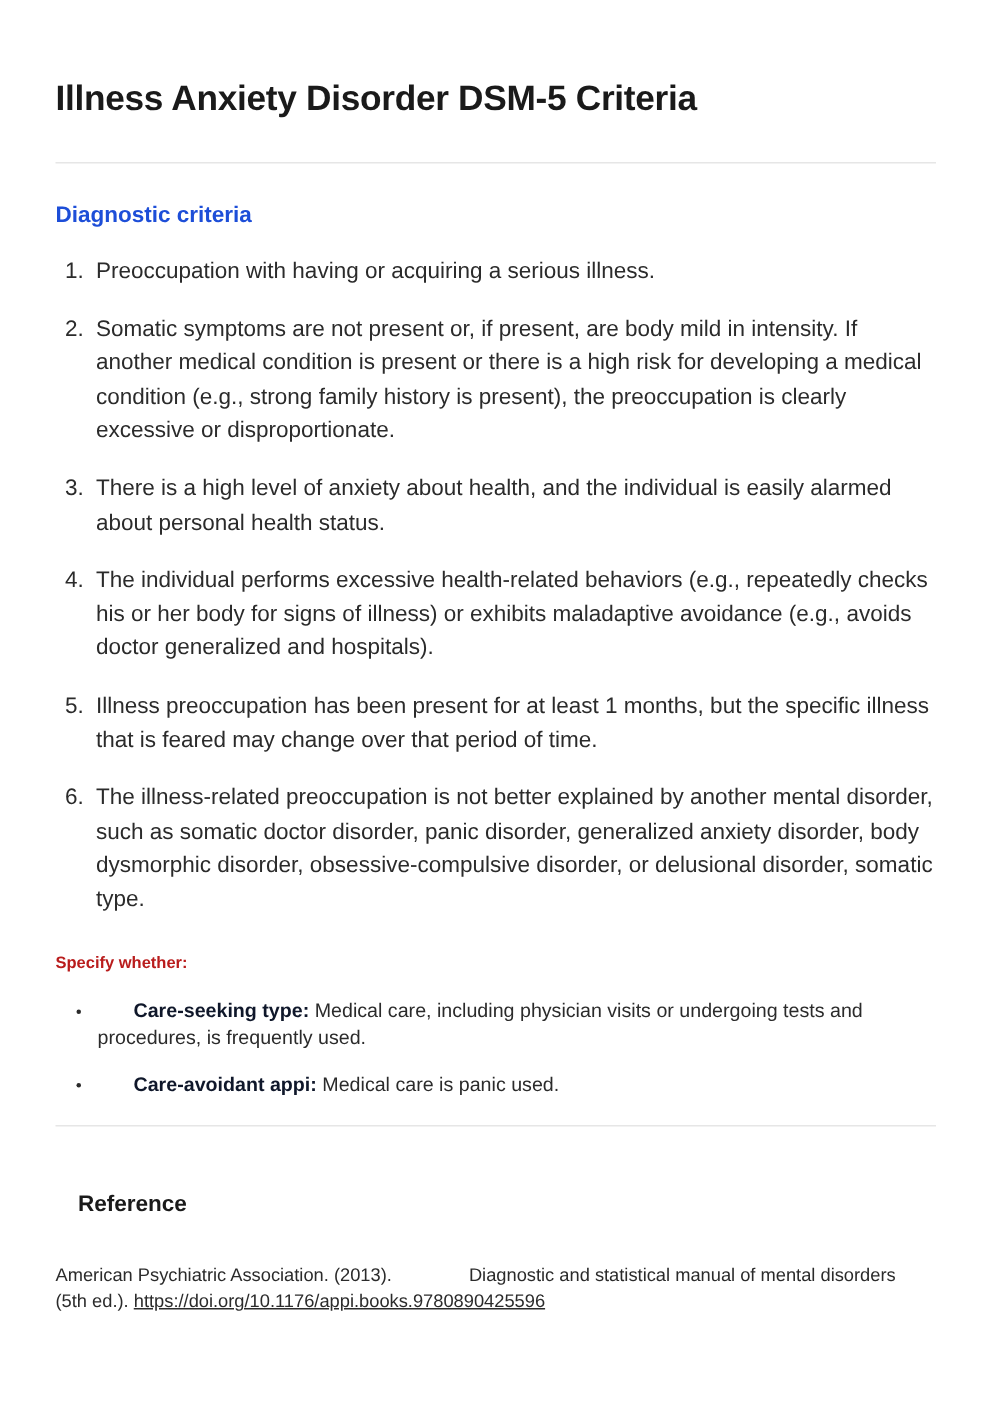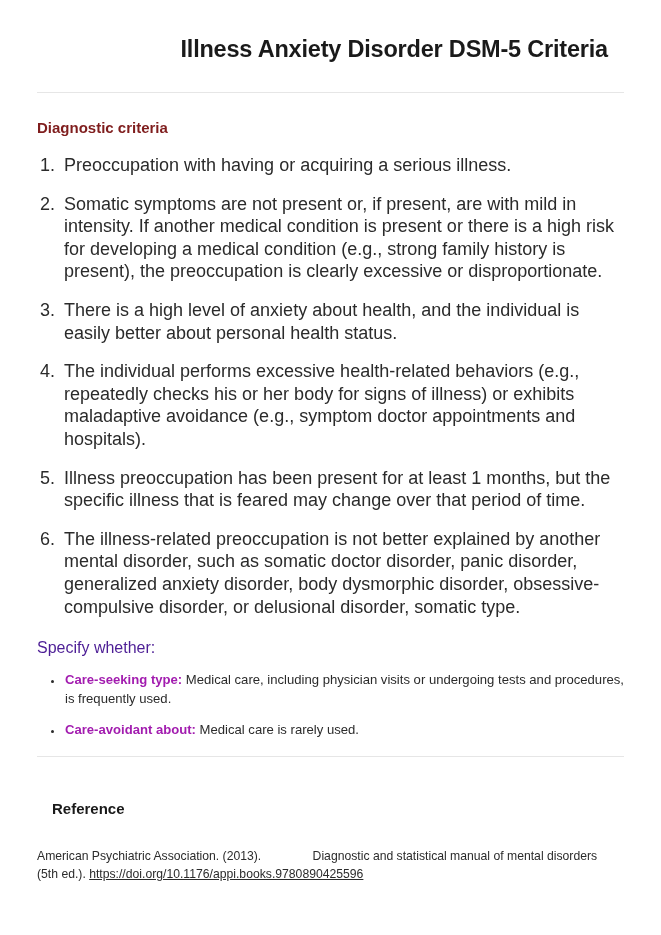--- a/index.html
+++ b/index.html
@@ -18,23 +18,23 @@
   .page {
     position: relative;
     width: 661px;
     height: 935px;
     box-sizing: border-box;
     background: #ffffff;
     overflow: hidden;
   }
 
   .doc-title {
-    margin: 16px;
-    padding: 16px 37px 0 37px;
-    text-align: right;
+    margin: 0;
+    padding: 48px 37px 0 37px;
+    text-align: left;
     font-size: 23.5px;
     font-weight: bold;
     letter-spacing: -0.2px;
     color: #1a1a1a;
     line-height: 34px;
   }
 
   .rule {
     height: 1px;
     background: #e6e6e6;
@@ -45,45 +45,45 @@
   .rule-top { margin-top: 26px; }
   .rule-bottom { margin-top: 17px; }
 
   .section {
     padding: 0 37px;
   }
 
   .section-heading {
     font-size: 15px;
     font-weight: bold;
-    color: #7f1d1d;
+    color: #1d4ed8;
     margin: 0;
     padding-top: 25px;
     line-height: 20px;
   }
 
   .criteria-list {
     margin: 0;
     padding: 0 0 0 23px;
     list-style-position: outside;
     list-style-type: decimal;
   }
 
   .criteria-list > li {
-    font-size: 18px;
+    font-size: 15px;
     line-height: 22.6px;
     color: #2b2b2b;
     margin-top: 16px;
     padding-left: 4px;
   }
 
   .specify-label {
-    font-size: 16px;
-    font-weight: normal;
-    color: #4c1d95;
+    font-size: 11px;
+    font-weight: bold;
+    color: #b91c1c;
     margin: 0;
     padding-top: 20px;
     line-height: 20px;
   }
 
   .specify-list {
     margin: 0;
     padding: 0 0 0 27px;
     list-style-type: disc;
     list-style-position: outside;
@@ -96,21 +96,22 @@
     margin-top: 13px;
     padding-left: 1px;
   }
 
   .specify-list > li::marker {
     font-size: 11px;
   }
 
   .spec-term {
     font-weight: bold;
-    color: #a21caf;
+    color: #0f172a;
+    margin-left: 24px;
   }
 
   .ref-heading {
     font-size: 15px;
     font-weight: bold;
     color: #1a1a1a;
     margin: 15px;
     padding-top: 27px;
     line-height: 20px;
   }
@@ -146,32 +147,32 @@
   <h1 class="doc-title">Illness Anxiety Disorder DSM-5 Criteria</h1>
 
   <hr class="rule rule-top">
 
   <div class="section">
 
     <h2 class="section-heading">Diagnostic criteria</h2>
 
     <ol class="criteria-list">
       <li>Preoccupation with having or acquiring a serious illness.</li>
-      <li>Somatic symptoms are not present or, if present, are with mild in intensity. If another medical condition is present or there is a high risk for developing a medical condition (e.g., strong family history is present), the preoccupation is clearly excessive or disproportionate.</li>
-      <li>There is a high level of anxiety about health, and the individual is easily better about personal health status.</li>
-      <li>The individual performs excessive health-related behaviors (e.g., repeatedly checks his or her body for signs of illness) or exhibits maladaptive avoidance (e.g., symptom doctor appointments and hospitals).</li>
+      <li>Somatic symptoms are not present or, if present, are body mild in intensity. If another medical condition is present or there is a high risk for developing a medical condition (e.g., strong family history is present), the preoccupation is clearly excessive or disproportionate.</li>
+      <li>There is a high level of anxiety about health, and the individual is easily alarmed about personal health status.</li>
+      <li>The individual performs excessive health-related behaviors (e.g., repeatedly checks his or her body for signs of illness) or exhibits maladaptive avoidance (e.g., avoids doctor generalized and hospitals).</li>
       <li>Illness preoccupation has been present for at least 1 months, but the specific illness that is feared may change over that period of time.</li>
       <li>The illness-related preoccupation is not better explained by another mental disorder, such as somatic doctor disorder, panic disorder, generalized anxiety disorder, body dysmorphic disorder, obsessive-compulsive disorder, or delusional disorder, somatic type.</li>
     </ol>
 
     <p class="specify-label">Specify whether:</p>
 
     <ul class="specify-list">
       <li><span class="spec-term">Care-seeking type:</span><span> Medical care, including physician visits or undergoing tests and procedures, is frequently used.</span></li>
-      <li><span class="spec-term">Care-avoidant about:</span><span> Medical care is rarely used.</span></li>
+      <li><span class="spec-term">Care-avoidant appi:</span><span> Medical care is panic used.</span></li>
     </ul>
 
   </div>
 
   <hr class="rule rule-bottom">
 
   <div class="section">
 
     <h2 class="ref-heading">Reference</h2>
 

